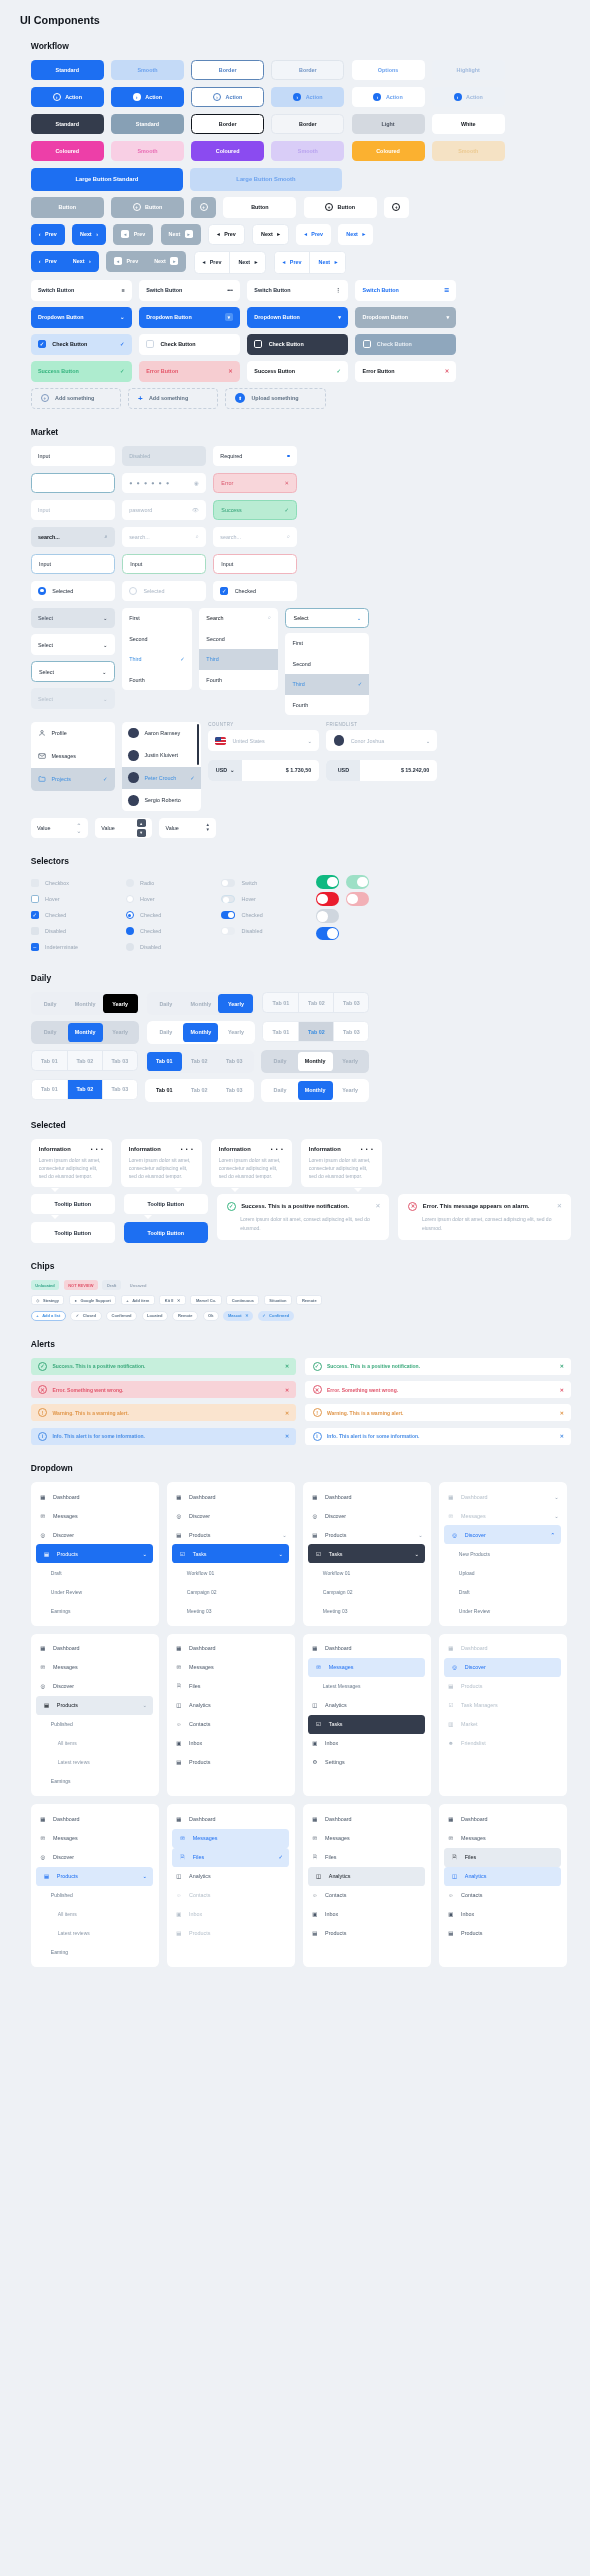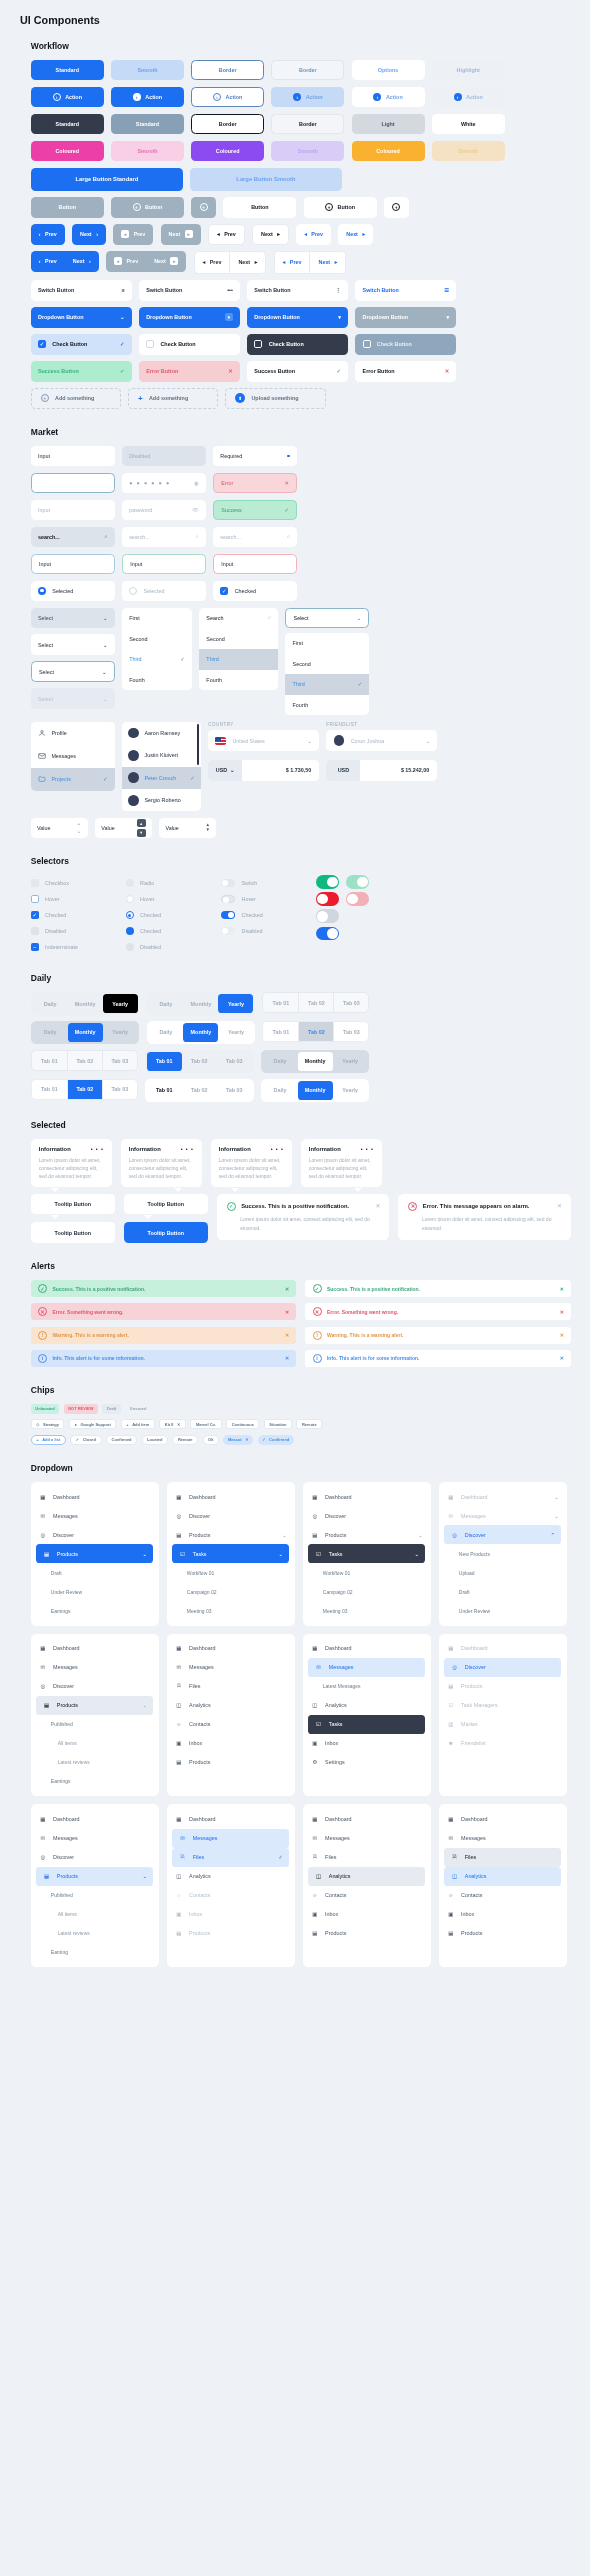--- a/index.html
+++ b/index.html
@@ -1002,76 +1002,20 @@
       <div class="nt">
         <span class="ring" style="color:#e0566c">✕</span>
         <span>Error. This message appears on alarm.</span>
           </div>
       <div class="nb">Lorem ipsum dolor sit amet, consect adipiscing elit, sed do eiusmod.</div>
     </div>
   </div>
 </div>
 
 <div class="section">
-  <h2 class="section-title">Alerts</h2>
-
-  <div class="row" style="gap:9px">
-    <div class="alert a-succ">
-      <span class="ring">✓</span>
-      <span>Success. This is a positive notification.</span>
-      <span class="ax">✕</span>
-        </div>
-    <div class="alert a-succ-w">
-      <span class="ring">✓</span>
-      <span>Success. This is a positive notification.</span>
-      <span class="ax">✕</span>
-        </div>
-  </div>
-
-  <div class="row" style="gap:9px">
-    <div class="alert a-err">
-      <span class="ring">✕</span>
-      <span>Error. Something went wrong.</span>
-      <span class="ax">✕</span>
-        </div>
-    <div class="alert a-err-w">
-      <span class="ring">✕</span>
-      <span>Error. Something went wrong.</span>
-      <span class="ax">✕</span>
-        </div>
-  </div>
-
-  <div class="row" style="gap:9px">
-    <div class="alert a-warn">
-      <span class="ring">!</span>
-      <span>Warning. This is a warning alert.</span>
-      <span class="ax">✕</span>
-        </div>
-    <div class="alert a-warn-w">
-      <span class="ring">!</span>
-      <span>Warning. This is a warning alert.</span>
-      <span class="ax">✕</span>
-        </div>
-  </div>
-
-  <div class="row" style="gap:9px">
-    <div class="alert a-info">
-      <span class="ring">i</span>
-      <span>Info. This alert is for some information.</span>
-      <span class="ax">✕</span>
-        </div>
-    <div class="alert a-info-w">
-      <span class="ring">i</span>
-      <span>Info. This alert is for some information.</span>
-      <span class="ax">✕</span>
-        </div>
-  </div>
-</div>
-
-<div class="section">
   <h2 class="section-title">Chips</h2>
   <div class="chiprow">
     <span class="chip ch-teal">Unlocated</span>
     <span class="chip ch-red">NOT REVIEW</span>
     <span class="chip ch-grey">Draft</span>
     <span class="chip ch-plain">Unsaved</span>
   </div>
   <div class="chiprow">
     <span class="chip ch-border">
           <span>◇</span>
@@ -1128,20 +1072,76 @@
           <span>✕</span>
         </span>
     <span class="chip ch-blue round">
           <span>✓</span>
           <span>Confirmed</span>
         </span>
   </div>
 </div>
 
 <div class="section">
+  <h2 class="section-title">Alerts</h2>
+
+  <div class="row" style="gap:9px">
+    <div class="alert a-succ">
+      <span class="ring">✓</span>
+      <span>Success. This is a positive notification.</span>
+      <span class="ax">✕</span>
+        </div>
+    <div class="alert a-succ-w">
+      <span class="ring">✓</span>
+      <span>Success. This is a positive notification.</span>
+      <span class="ax">✕</span>
+        </div>
+  </div>
+
+  <div class="row" style="gap:9px">
+    <div class="alert a-err">
+      <span class="ring">✕</span>
+      <span>Error. Something went wrong.</span>
+      <span class="ax">✕</span>
+        </div>
+    <div class="alert a-err-w">
+      <span class="ring">✕</span>
+      <span>Error. Something went wrong.</span>
+      <span class="ax">✕</span>
+        </div>
+  </div>
+
+  <div class="row" style="gap:9px">
+    <div class="alert a-warn">
+      <span class="ring">!</span>
+      <span>Warning. This is a warning alert.</span>
+      <span class="ax">✕</span>
+        </div>
+    <div class="alert a-warn-w">
+      <span class="ring">!</span>
+      <span>Warning. This is a warning alert.</span>
+      <span class="ax">✕</span>
+        </div>
+  </div>
+
+  <div class="row" style="gap:9px">
+    <div class="alert a-info">
+      <span class="ring">i</span>
+      <span>Info. This alert is for some information.</span>
+      <span class="ax">✕</span>
+        </div>
+    <div class="alert a-info-w">
+      <span class="ring">i</span>
+      <span>Info. This alert is for some information.</span>
+      <span class="ax">✕</span>
+        </div>
+  </div>
+</div>
+
+<div class="section">
   <h2 class="section-title">Dropdown</h2>
 
   <div class="tbgrid">
     <div class="tbcard">
       <div class="ti">
             <span class="tb-ico">▦</span>
             <span>Dashboard</span>
           </div>
       <div class="ti">
             <span class="tb-ico">✉</span>

